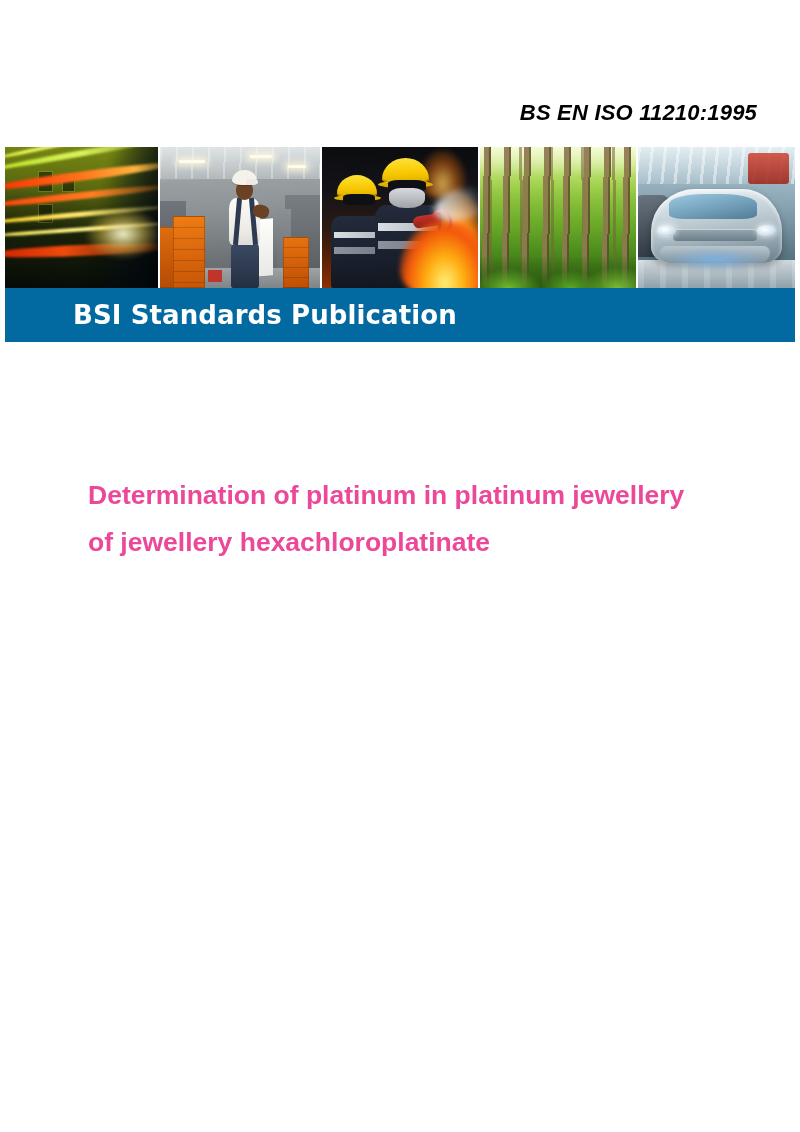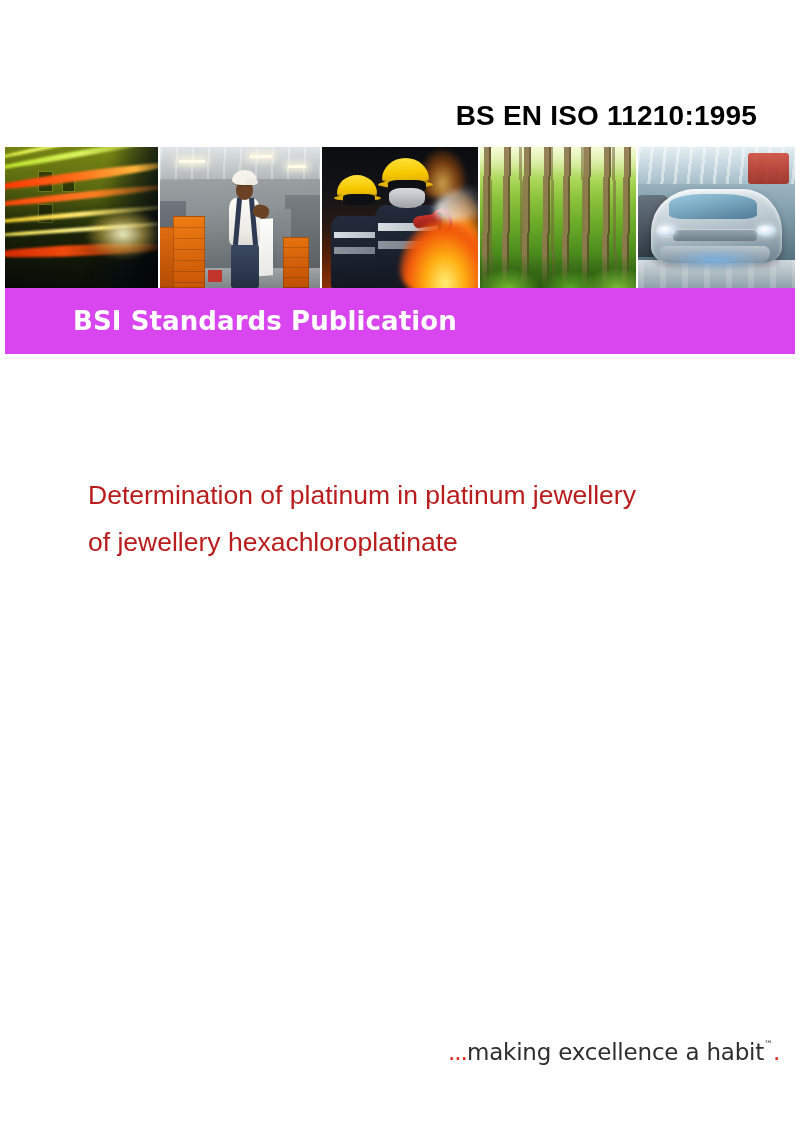--- a/index.html
+++ b/index.html
@@ -19,25 +19,26 @@
     background:#ffffff;
   }
 
   
   #std-number {
     position:absolute;
     top:100px;
     left:0;
     width:757px;
     text-align:right;
-    font-size:28px;
+    font-size:22px;
     font-weight:bold;
     color:#000000;
     letter-spacing:0.2px;
     font-family:"Liberation Sans", sans-serif;
+    font-style:italic;
   }
 
   
   #photo-strip {
     position:absolute;
     left:5px;
     top:147px;
     width:790px;
     height:141px;
     display:flex;
@@ -361,22 +362,22 @@
     background:radial-gradient(ellipse at center, rgba(120,180,235,.85), rgba(60,120,190,0) 72%);
     filter:blur(2px);
   }
 
   
   #red-banner {
     position:absolute;
     left:5px;
     top:288px;
     width:790px;
-    height:66px;
-    background:#d946ef;
+    height:54px;
+    background:#0369a1;
   }
   #banner-title {
     position:absolute;
     left:68px;
     top:50%;
     transform:translateY(-50%);
     font-size:26px;
     font-weight:600;
     color:#ffffff;
     letter-spacing:0.1px;
@@ -385,23 +386,23 @@
   }
 
   
   #doc-title {
     position:absolute;
     left:88px;
     top:472px;
     width:700px;
     font-size:26.5px;
     line-height:47px;
-    color:#b91c1c;
+    color:#ec4899;
     font-family:"Liberation Sans", sans-serif;
-    font-weight:400;
+    font-weight:700;
   }
 
   
   #bsi-logo {
     position:absolute;
     left:72px;
     top:1006px;
     font-family:"DejaVu Sans", sans-serif;
     font-size:62px;
     font-weight:bold;
@@ -535,15 +536,14 @@
   <div id="red-banner">
     <div id="banner-title">BSI Standards Publication</div>
   </div>
 
   <div id="doc-title">
     <div>Determination of platinum in platinum jewellery</div>
     <div>of jewellery hexachloroplatinate</div>
   </div>
 
 
-  <div id="tagline"><span class="lead">...</span><span>making excellence a habit</span><span class="tm">™</span><span class="enddot">.</span></div>
 
 </div>
 
 </body></html>

